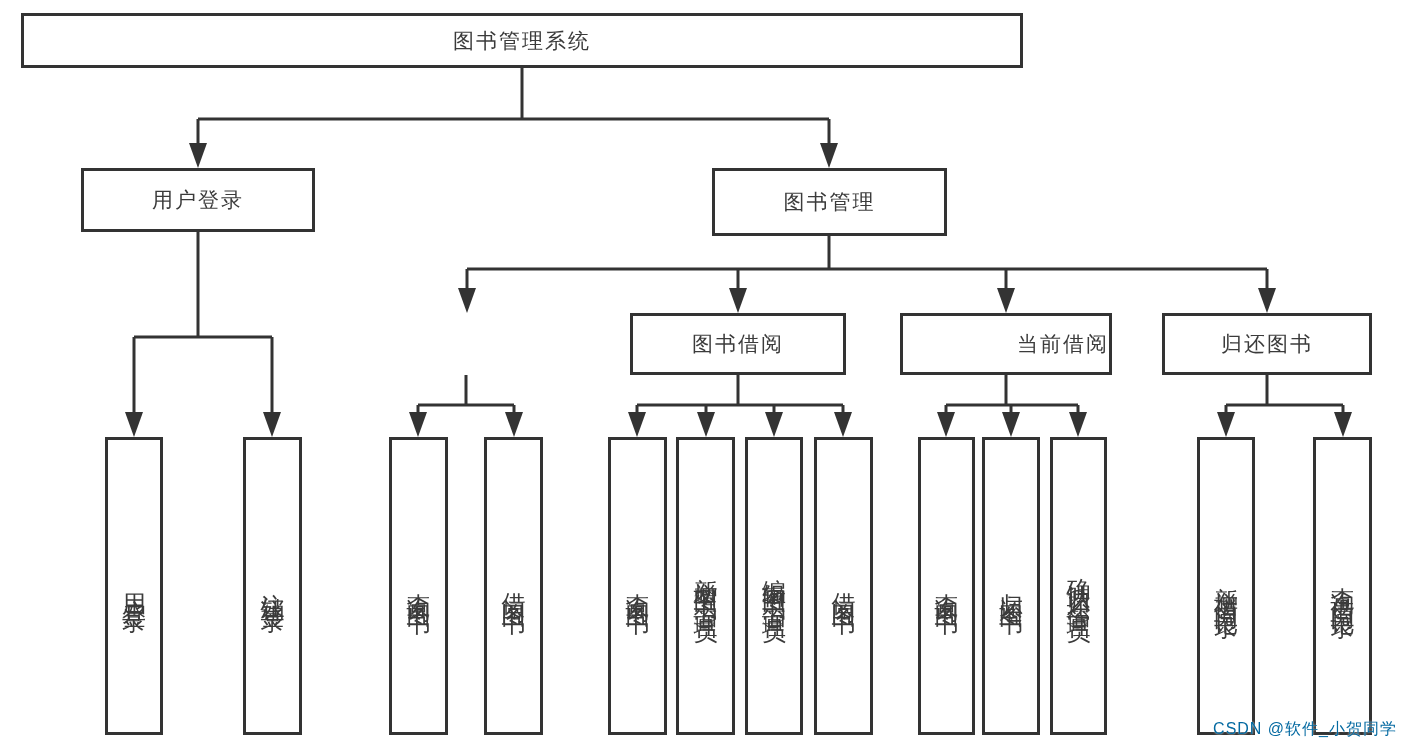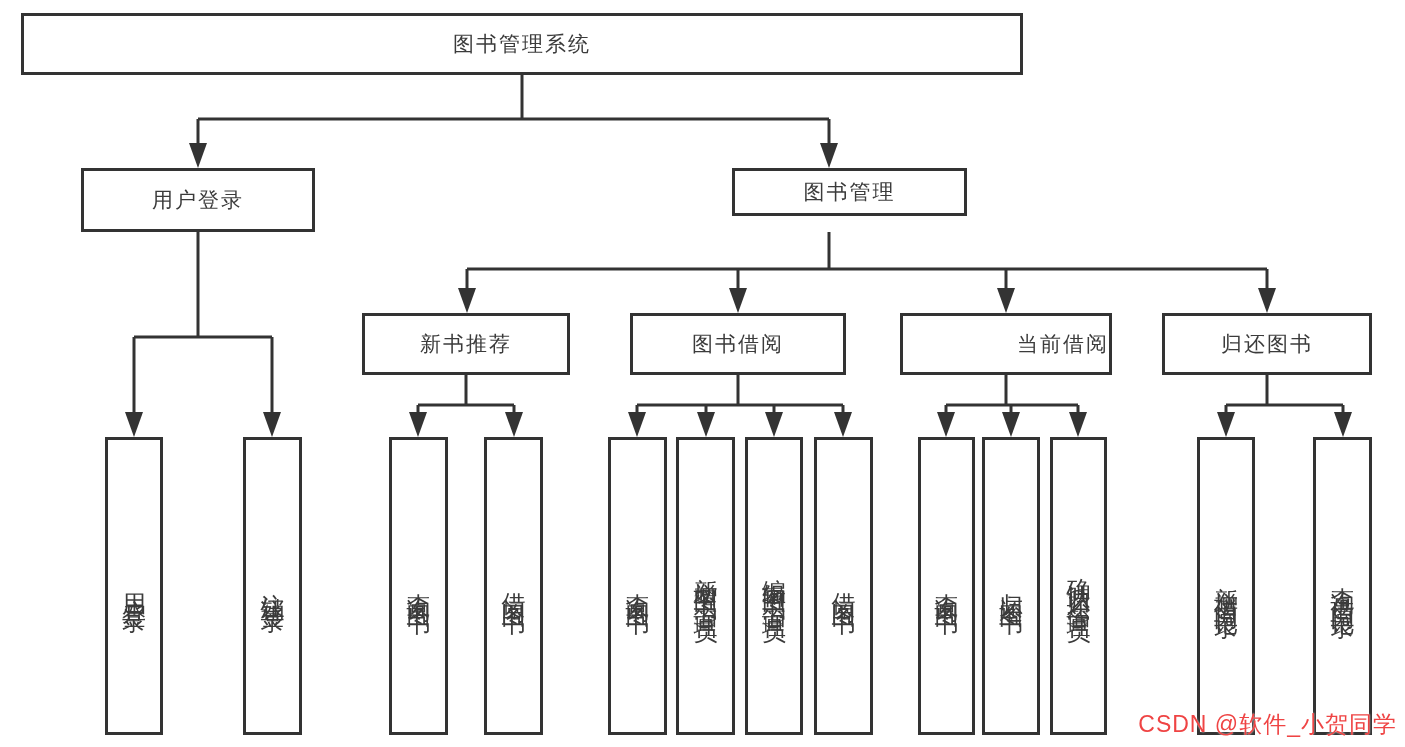--- a/index.html
+++ b/index.html
@@ -41,22 +41,22 @@
     writing-mode: vertical-rl;
     font-size: 24px;
     letter-spacing: 6px;
     line-height: 1;
     white-space: nowrap;
   }
   .watermark {
     position: absolute;
     right: 8px;
     bottom: 7px;
-    font-size: 23px;
-    color: #ef4444;
+    font-size: 16px;
+    color: #0369a1;
     letter-spacing: 1px;
     text-shadow: 0 0 2px #ffffff;
     white-space: nowrap;
   }
 </style>
 </head>
 <body>
 
 <div class="canvas">
 
@@ -126,34 +126,31 @@
 
       <polygon points="937,412 955,412 946,437"></polygon>
       <polygon points="1002,412 1020,412 1011,437"></polygon>
       <polygon points="1069,412 1087,412 1078,437"></polygon>
 
       <polygon points="1217,412 1235,412 1226,437"></polygon>
       <polygon points="1334,412 1352,412 1343,437"></polygon>
     </g>
   </svg>
 
-  <div class="node" style="left:21px; top:13px; width:1002px; height:62px;">
+  <div class="node" style="left:21px; top:13px; width:1002px; height:55px;">
     <span class="h-label">图书管理系统</span>
   </div>
 
   <div class="node" style="left:81px; top:168px; width:234px; height:64px;">
     <span class="h-label">用户登录</span>
   </div>
-  <div class="node" style="left:712px; top:168px; width:235px; height:48px;margin-left:20px;">
+  <div class="node" style="left:712px; top:168px; width:235px; height:68px;">
     <span class="h-label">图书管理</span>
   </div>
 
-  <div class="node" style="left:362px; top:313px; width:208px; height:62px;">
-    <span class="h-label">新书推荐</span>
-  </div>
   <div class="node" style="left:630px; top:313px; width:216px; height:62px;justify-content:center;">
     <span class="h-label">图书借阅</span>
   </div>
   <div class="node" style="left:900px; top:313px; width:212px; height:62px;justify-content:flex-end;">
     <span class="h-label">当前借阅</span>
   </div>
   <div class="node" style="left:1162px; top:313px; width:210px; height:62px;">
     <span class="h-label">归还图书</span>
   </div>
 

